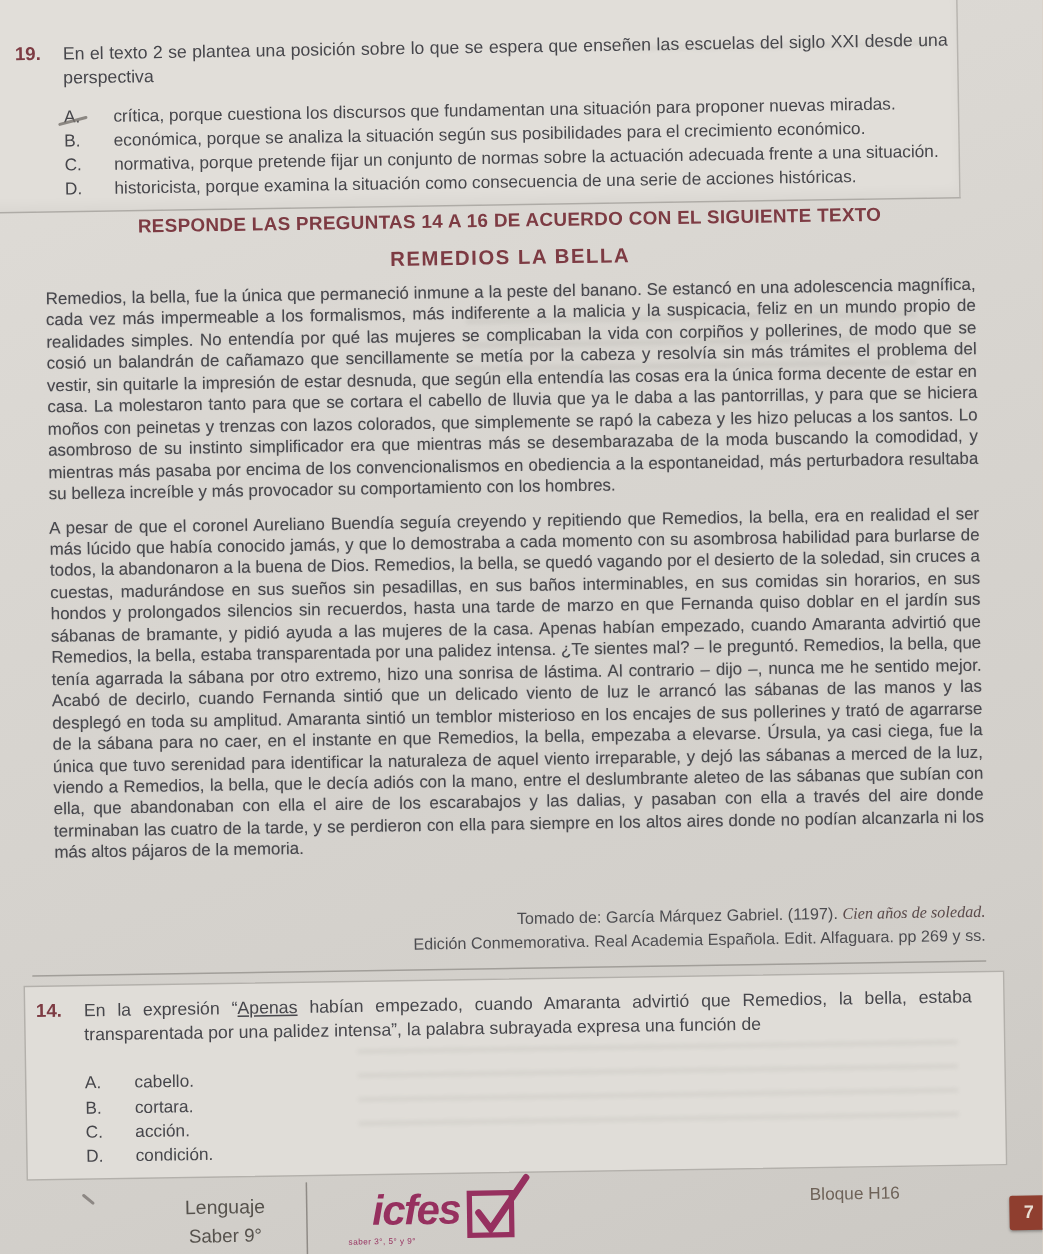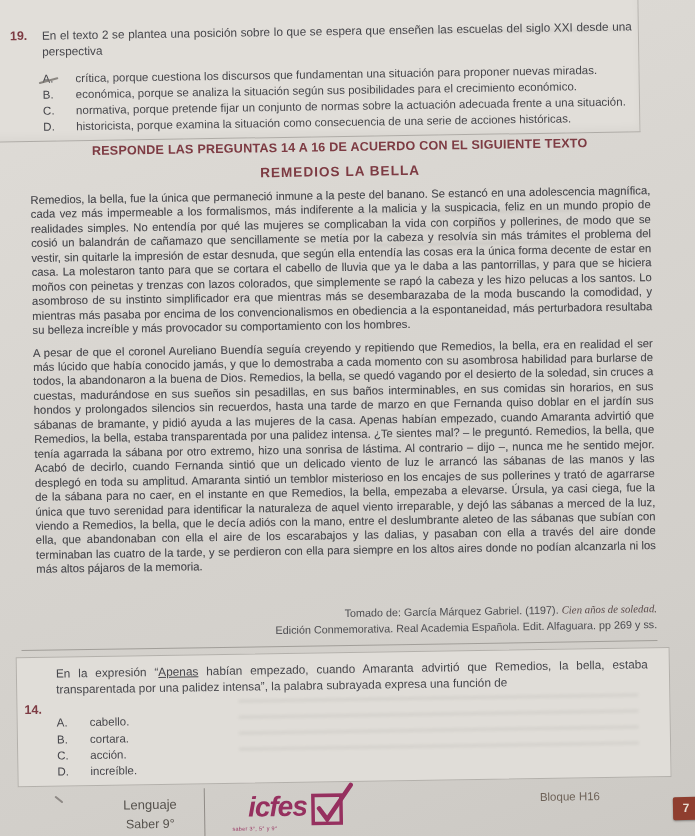--- a/index.html
+++ b/index.html
@@ -126,36 +126,36 @@
 
   <div class="citation">
     <span>Tomado de: García Márquez Gabriel. (1197). </span><span class="book">Cien años de soledad.</span><br>
     <span>Edición Conmemorativa. Real Academia Española. Edit. Alfaguara. pp 269 y ss.</span>
   </div>
 
   <div class="sep-line"></div>
 
   <div class="q14-box"></div>
 
-  <span class="qnum" style="left:36px;top:704px;">14.</span>
+  <span class="qnum" style="left:36px;top:668px;">14.</span>
   <div class="qstem" style="left:68px;top:668px;width:592px;">
     <span>En la expresión “</span><span class="underline">Apenas</span><span> habían empezado, cuando Amaranta advirtió que Remedios, la bella, estaba transparentada por una palidez intensa”, la palabra subrayada expresa una función de</span>
   </div>
 
   <div class="optrow" style="left:68px;top:718px;">
     <span class="optletter">A.</span><span>cabello.</span>
   </div>
   <div class="optrow" style="left:68px;top:735px;">
     <span class="optletter">B.</span><span>cortara.</span>
   </div>
   <div class="optrow" style="left:68px;top:751px;">
     <span class="optletter">C.</span><span>acción.</span>
   </div>
   <div class="optrow" style="left:68px;top:767px;">
-    <span class="optletter">D.</span><span>increíble.</span>
+    <span class="optletter">D.</span><span>condición.</span>
   </div>
 
   <div class="footer-divider"></div>
   <div class="footer-subject">Lenguaje</div>
   <div class="footer-grade">Saber 9°</div>
 
   <div class="logo">
     <span class="logo-word">icfes</span>
     <span class="logo-sub">saber 3°, 5° y 9°</span>
     <svg class="logo-check" width="44" height="46" viewBox="0 0 44 46">

